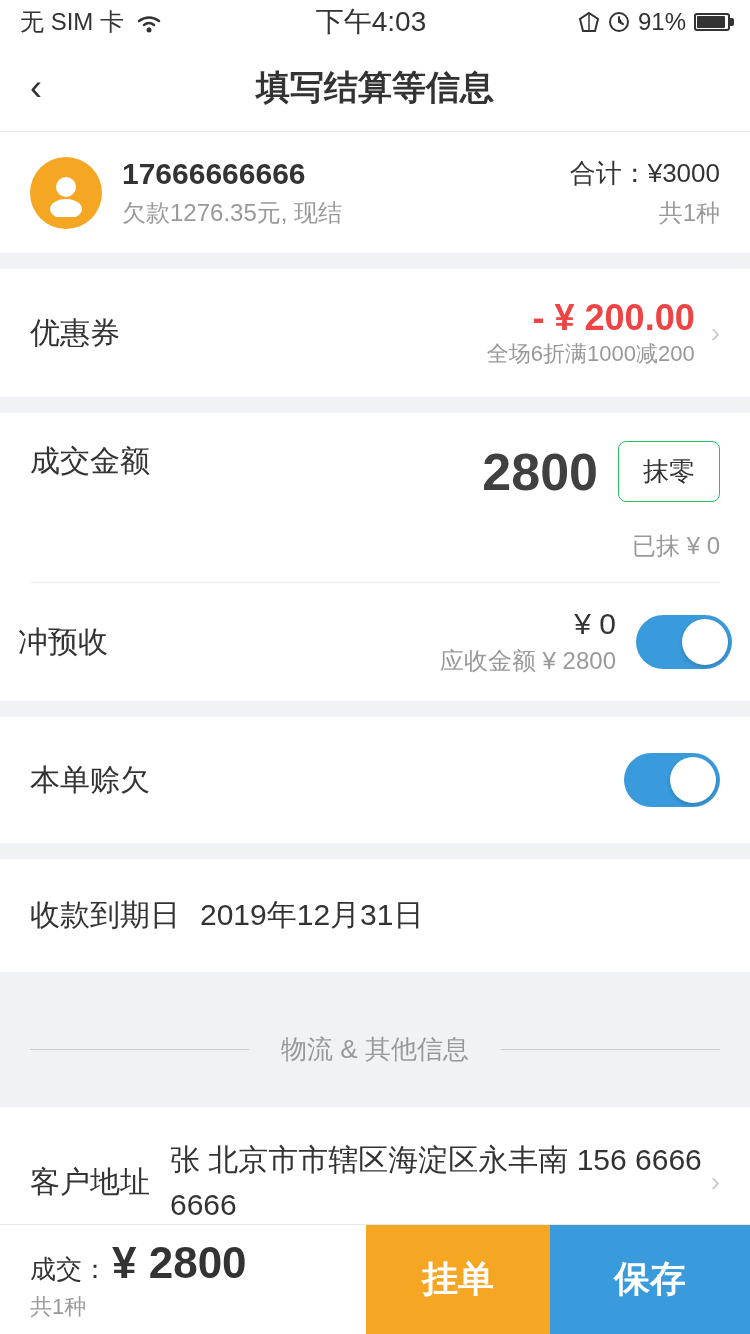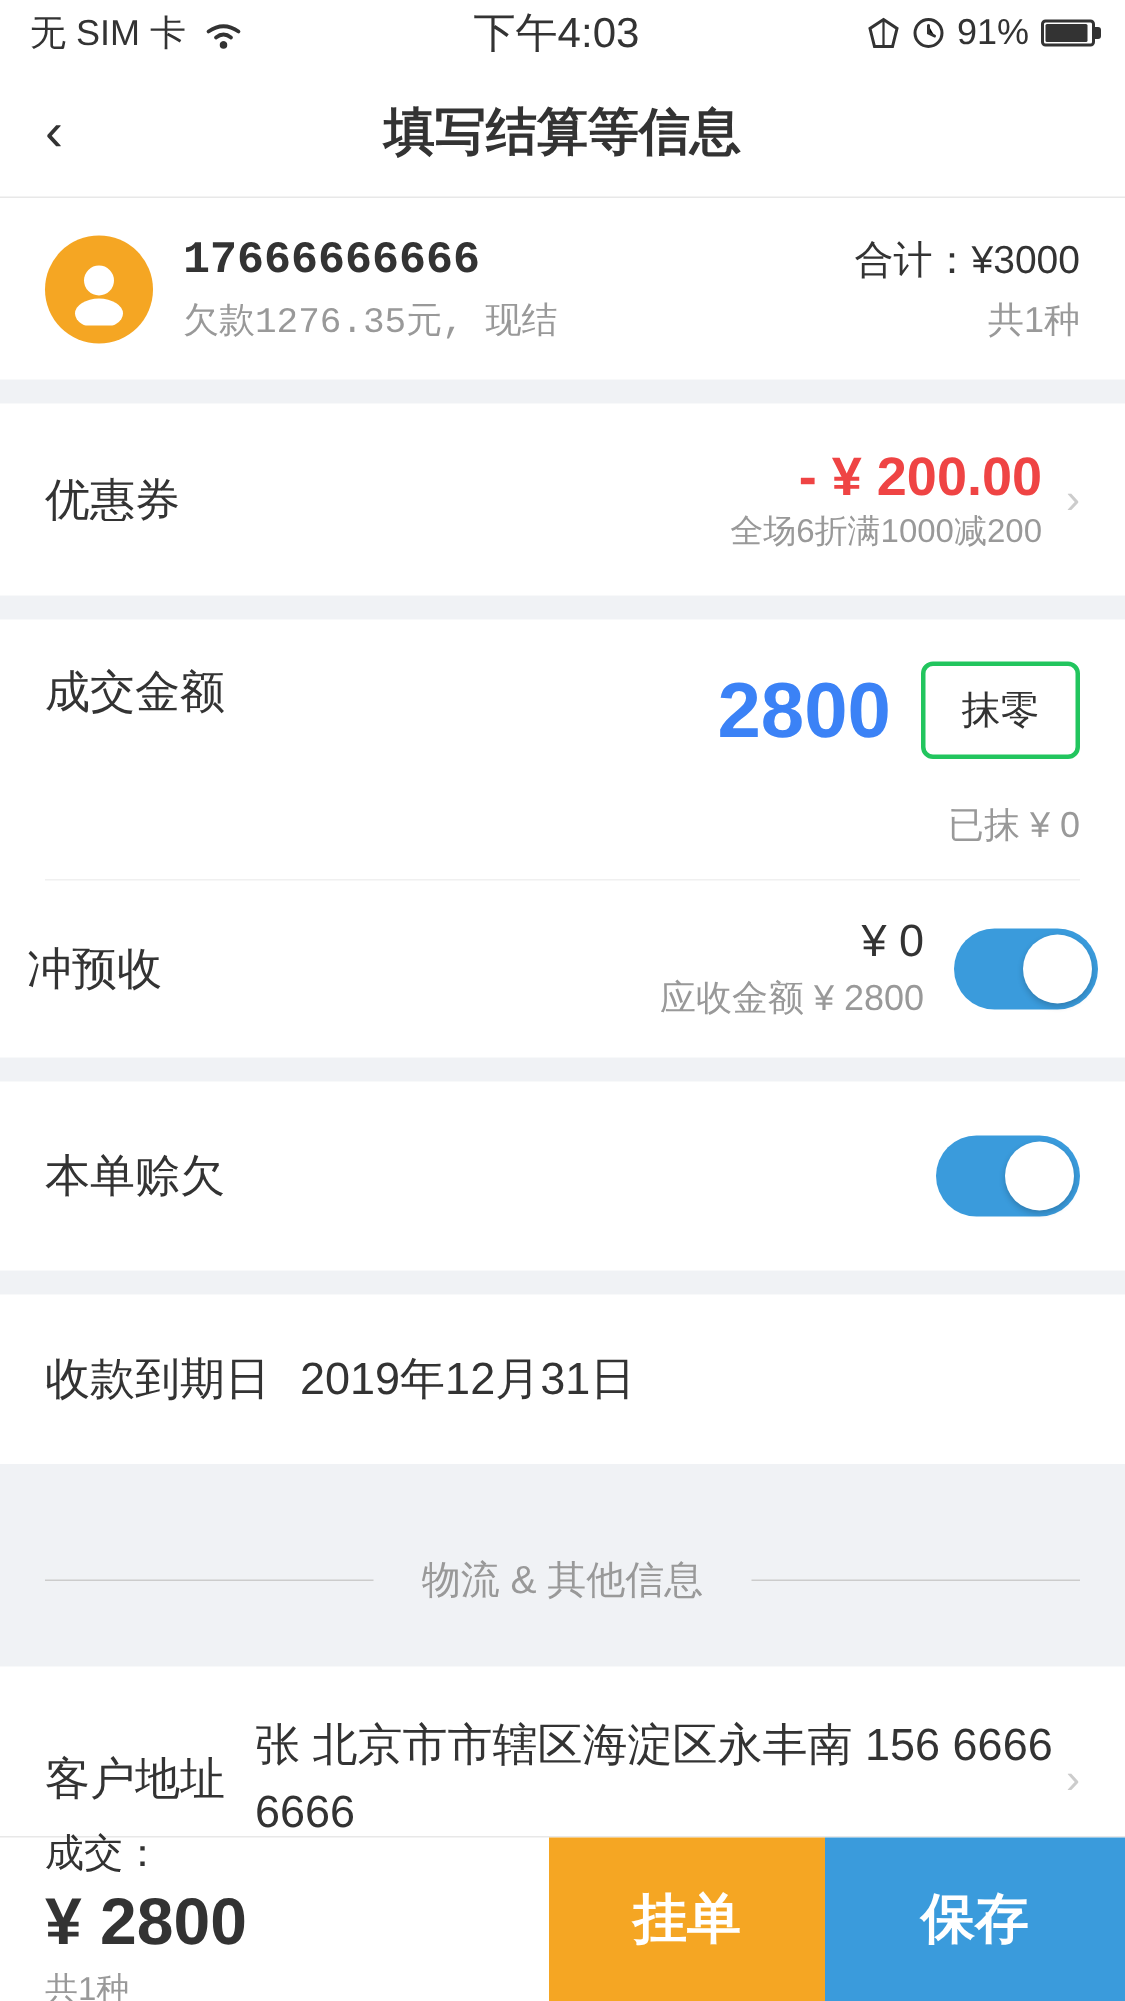--- a/index.html
+++ b/index.html
@@ -67,21 +67,21 @@
 
     
     .customer-row {
       background: #fff;
       padding: 24px 30px;
       display: flex;
       align-items: center;
       justify-content: space-between;
       margin-bottom: 16px;
     }
-    .customer-left { display: flex; align-items: center; gap: 20px; font-family: Liberation Mono, monospace; }
+    .customer-left { display: flex; align-items: center; gap: 20px; }
     .avatar {
       width: 72px;
       height: 72px;
       border-radius: 50%;
       background: #f5a623;
       display: flex;
       align-items: center;
       justify-content: center;
       flex-shrink: 0;
       overflow: hidden;
@@ -115,23 +115,23 @@
       background: #fff;
       margin-bottom: 16px;
     }
     .deal-row {
       padding: 28px 30px;
       display: flex;
       justify-content: space-between;
     }
     .deal-label { font-size: 30px; color: #333; }
     .deal-right { display: flex; align-items: center; gap: 20px; }
-    .deal-amount { font-size: 52px; color: #3b82f6; font-weight: 600; }
+    .deal-amount { font-size: 52px; color: #404040; font-weight: 600; }
     .round-zero-btn {
-      border: 3px solid #22c55e;
+      border: 1px solid #22c55e;
       border-radius: 8px;
       padding: 12px 24px;
       font-size: 26px;
       color: #333;
       background: #fff;
       cursor: pointer;
     }
     .deal-sub {
       font-size: 24px;
       color: #999;
@@ -424,21 +424,21 @@
       <span class="address-label">客户地址</span>
       <span class="address-value">张 北京市市辖区海淀区永丰南 156 6666 6666</span>
       <span class="chevron-right">›</span>
     </div>
   </div>
 
 </div>
 
 <div class="bottom-bar">
   <div class="bottom-summary">
-    <div style="display:flex; align-items:baseline; gap:4px;flex-direction:column;">
+    <div style="display:flex; align-items:baseline; gap:4px;">
       <span class="bottom-deal">成交：</span>
       <span class="bottom-amount">¥ 2800</span>
     </div>
     <div class="bottom-count">共1种</div>
   </div>
   <div class="bottom-btn-pending">挂单</div>
   <div class="bottom-btn-save">保存</div>
 </div>
 
 </body></html>

